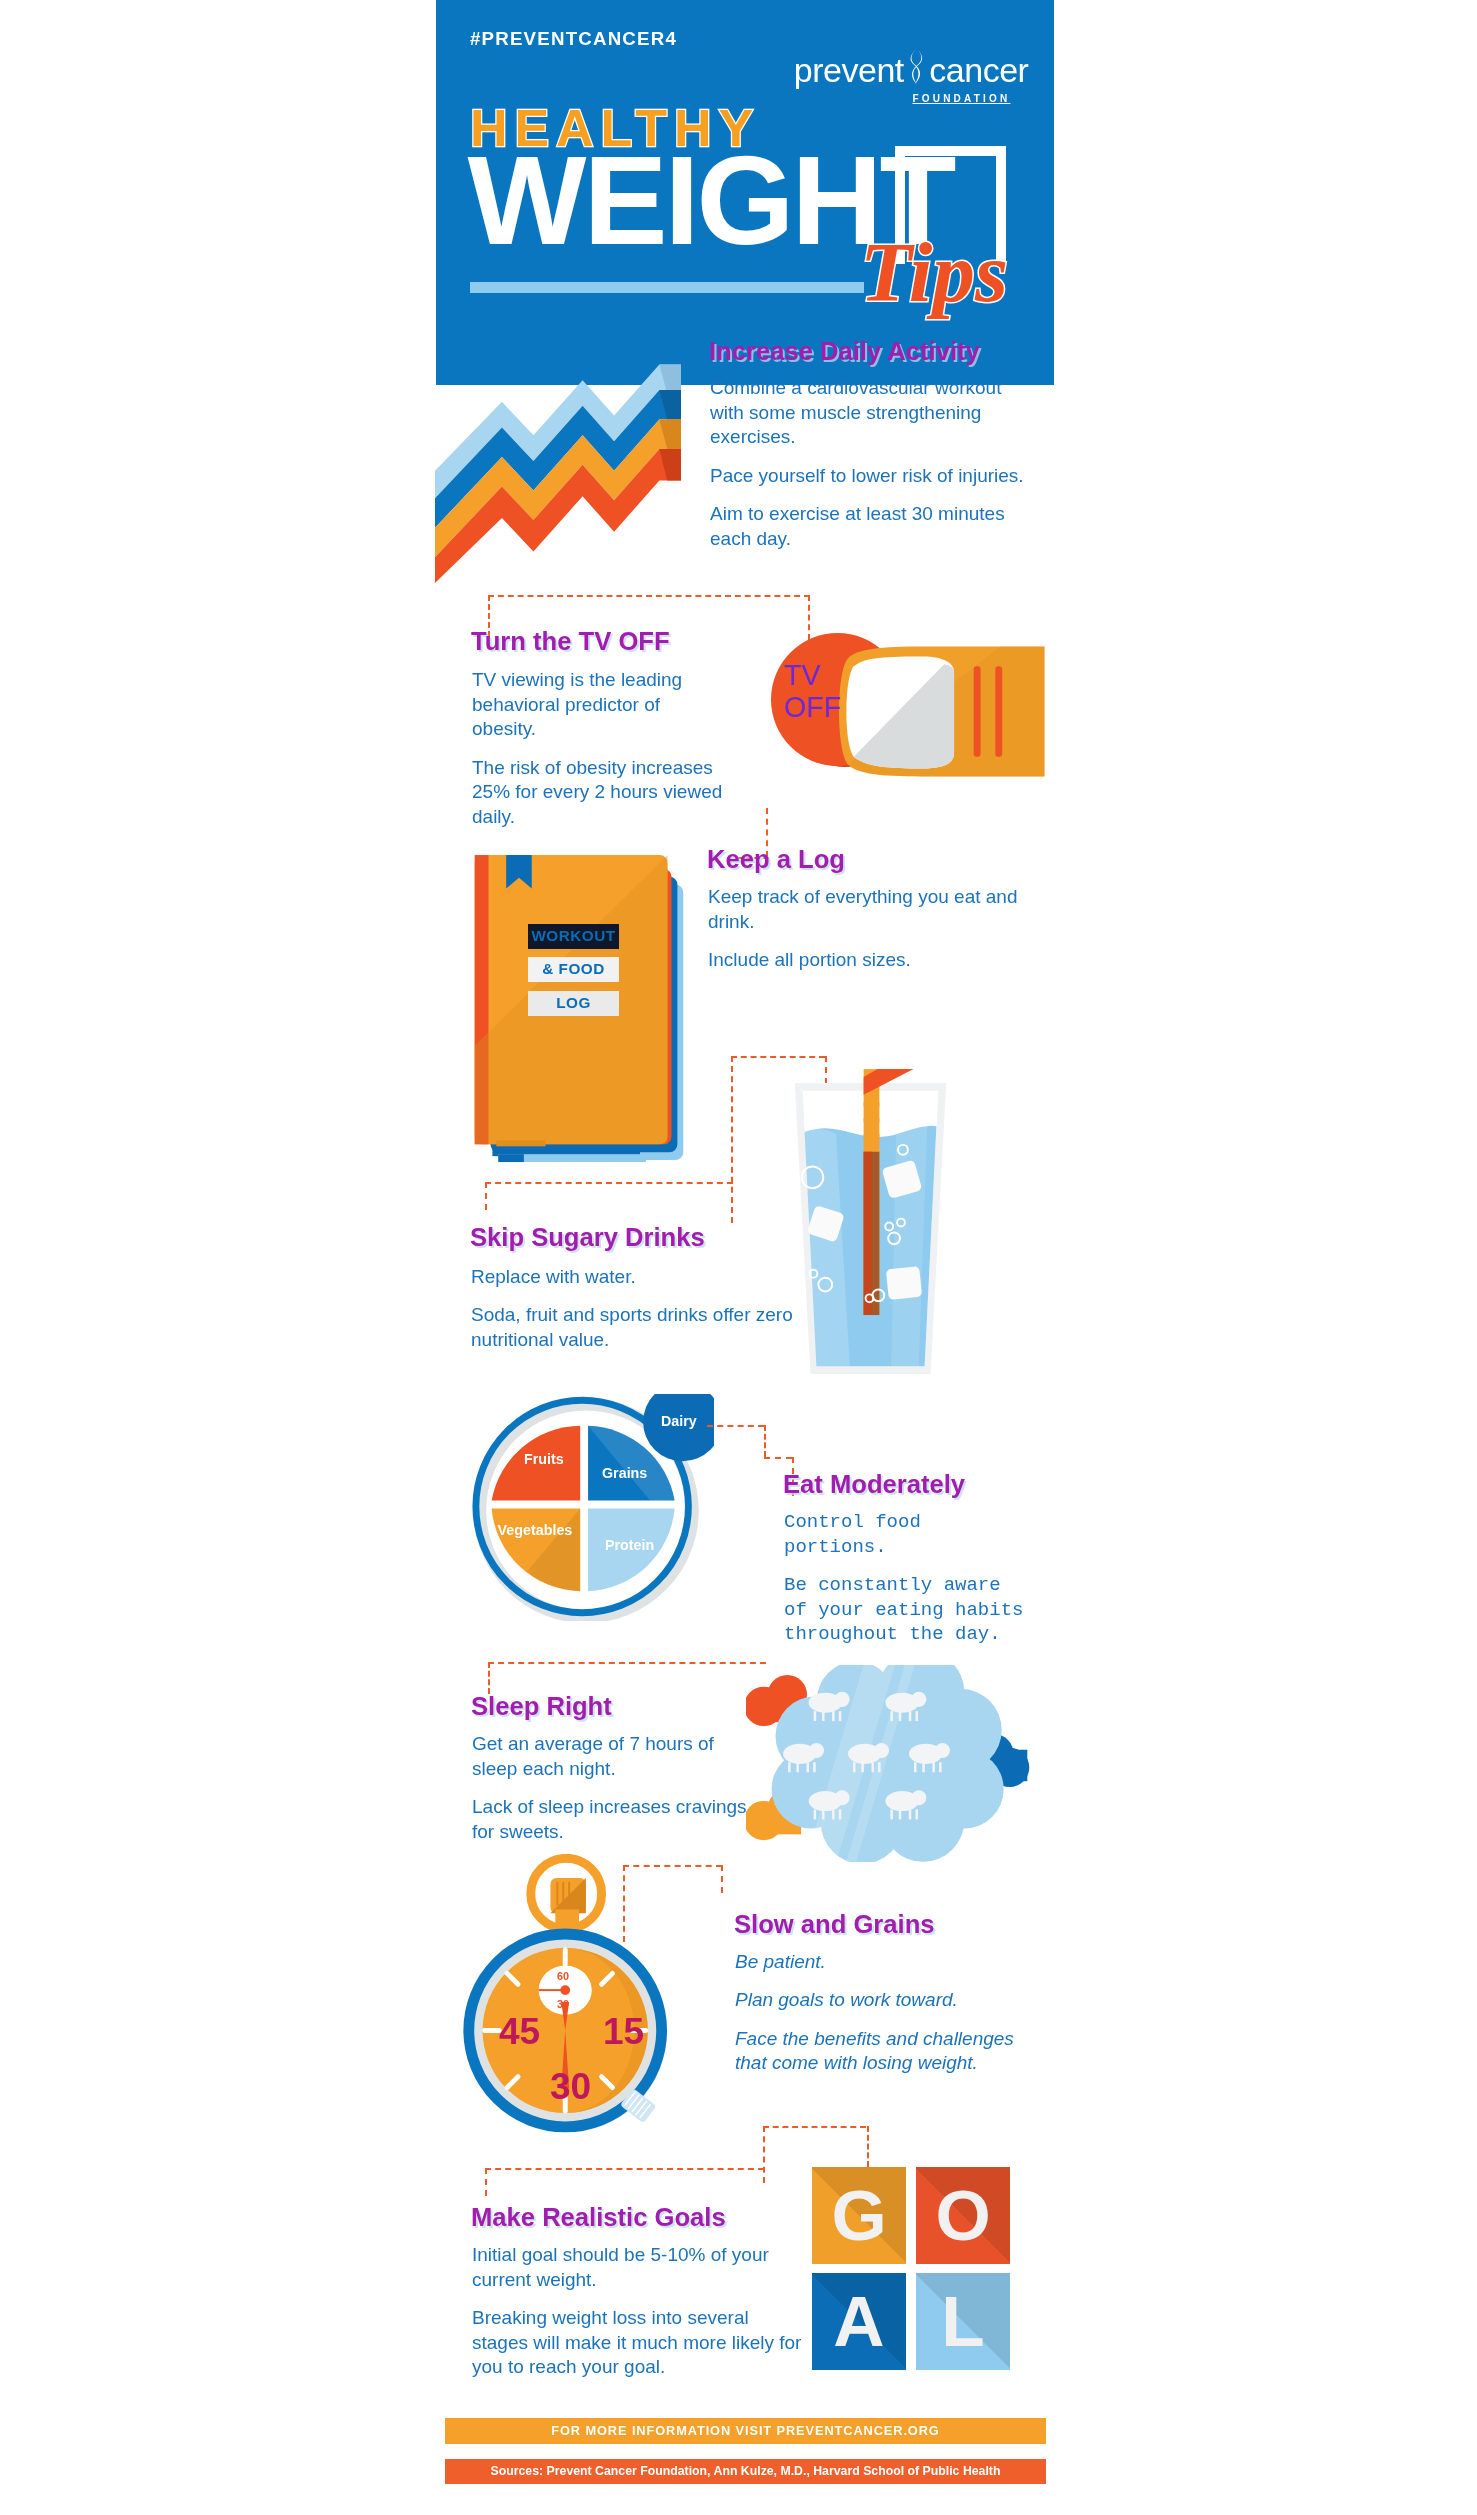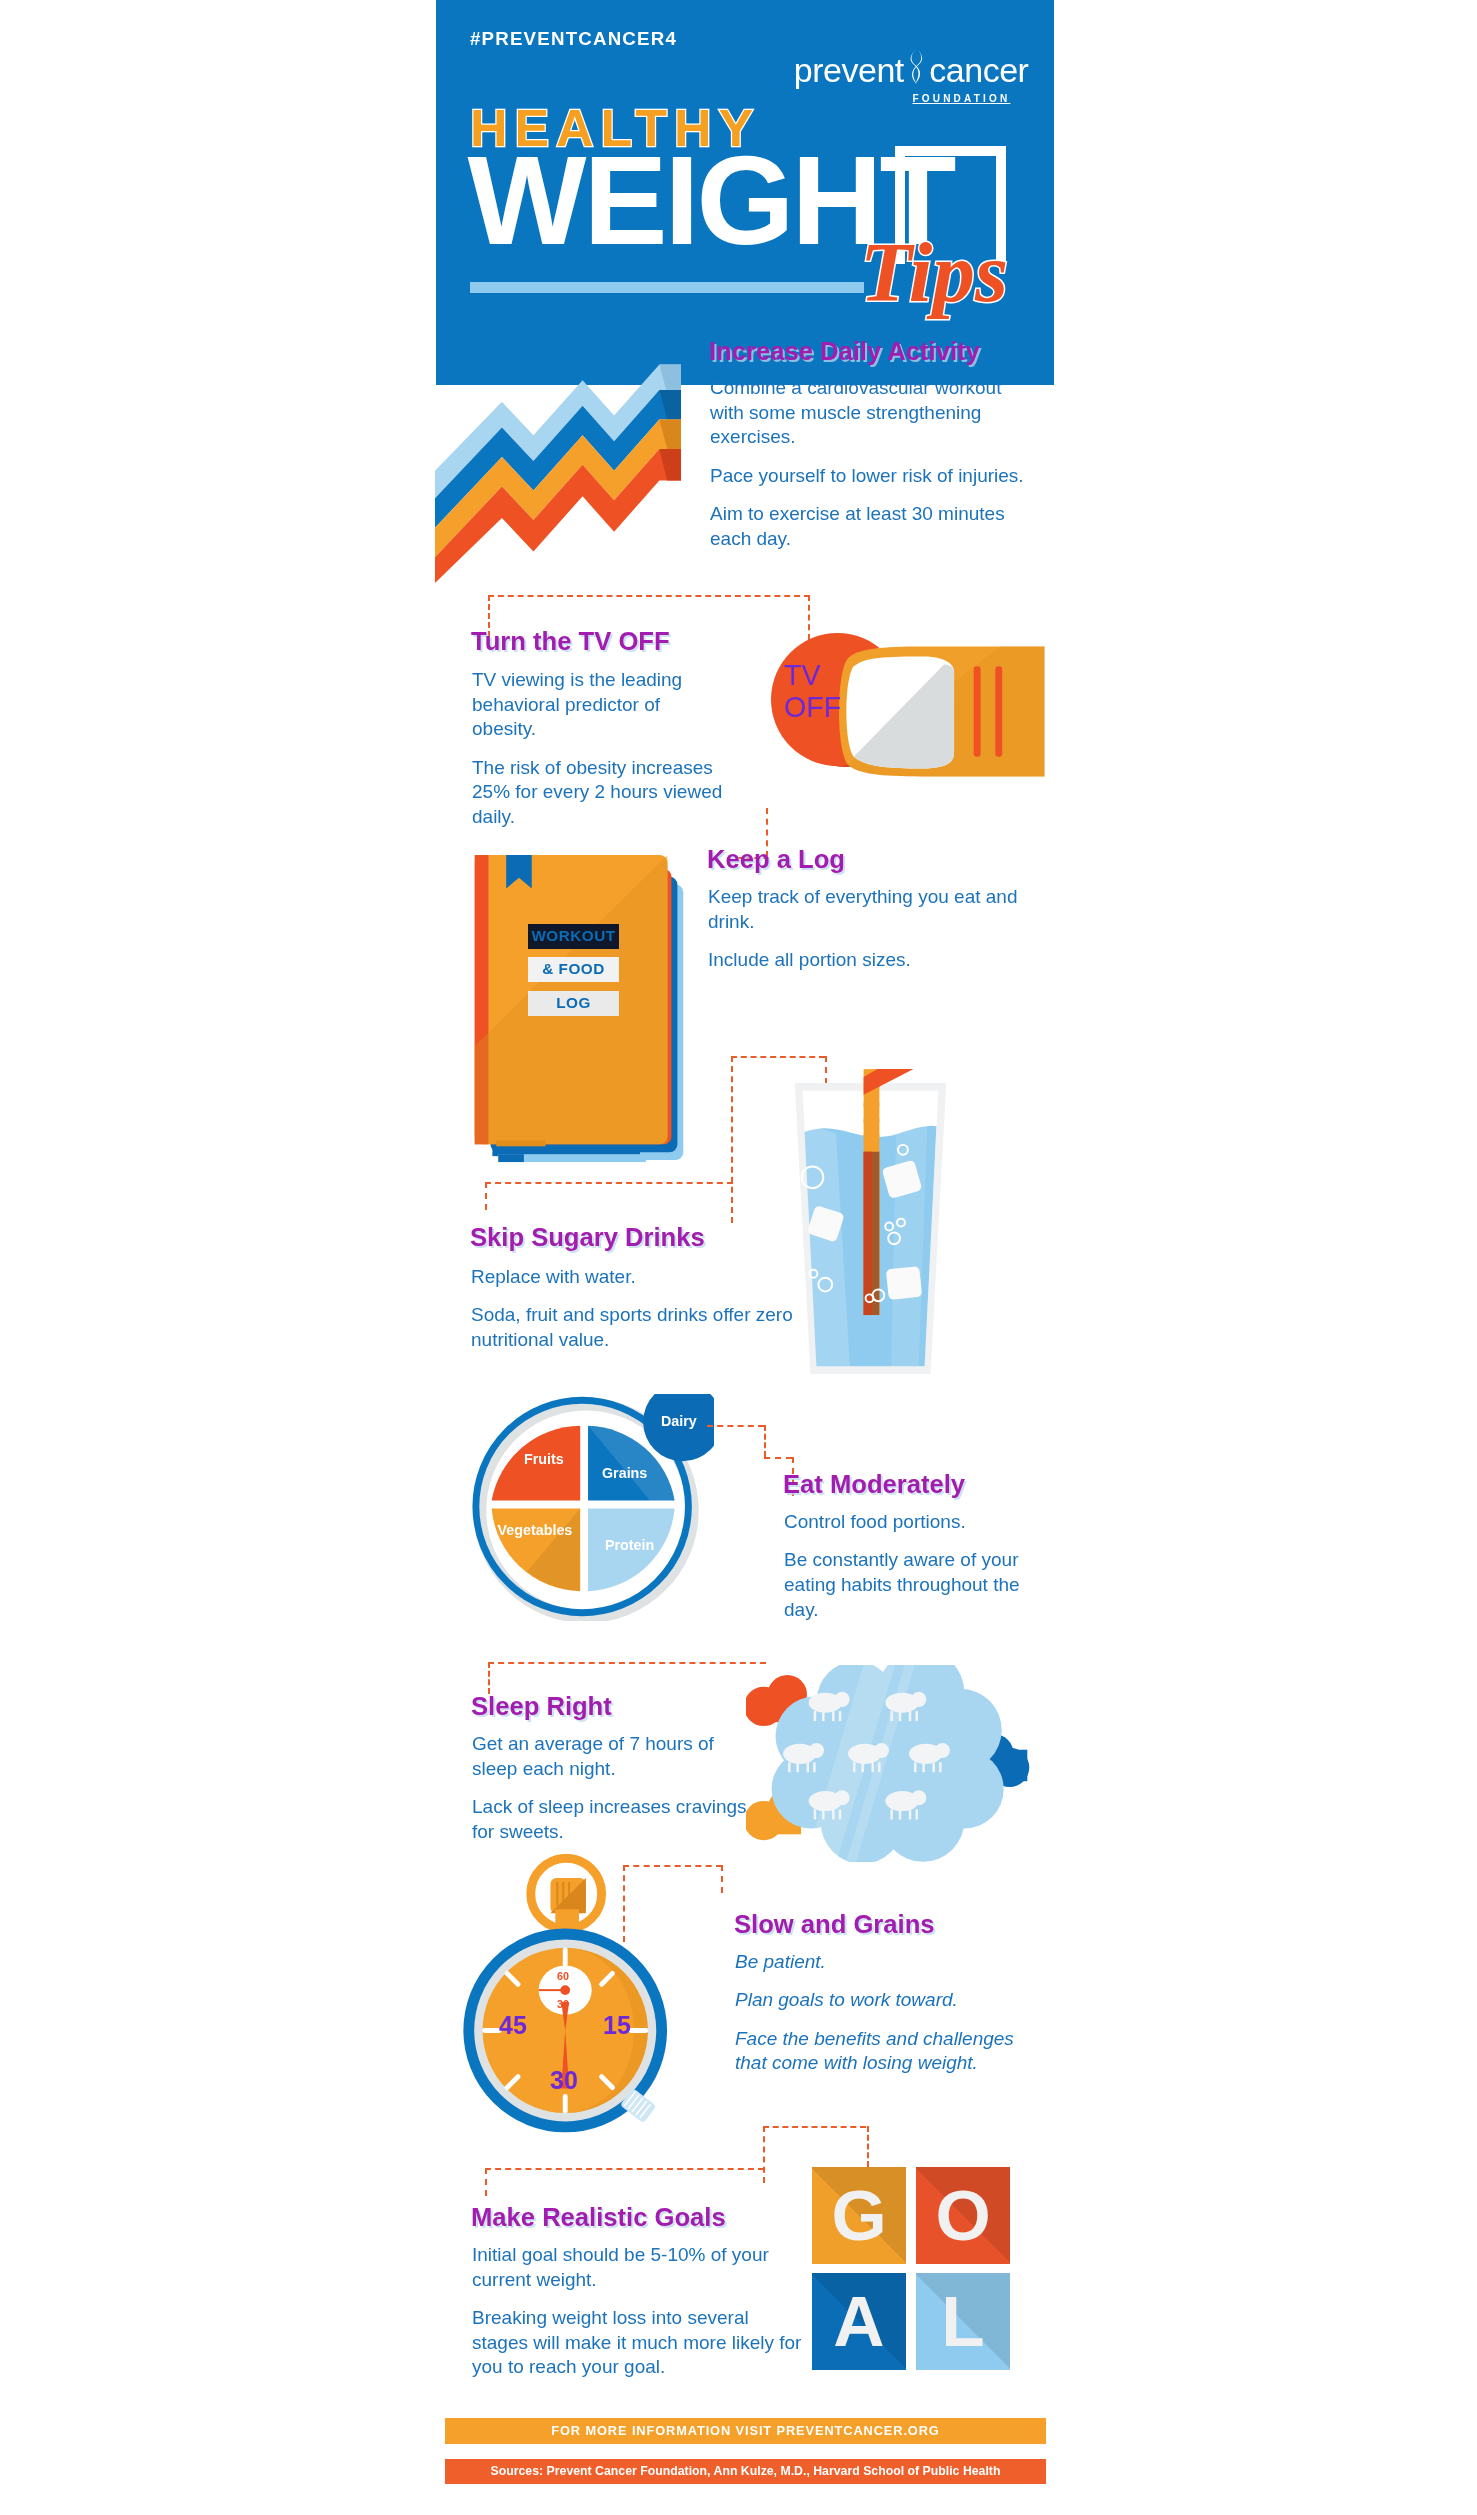--- a/index.html
+++ b/index.html
@@ -52,21 +52,21 @@
 
   
   .plate{position:absolute;left:468px;top:1394px;width:246px;height:227px;}
   .pl-lbl{position:absolute;color:#fff;font-weight:bold;font-size:14.3px;white-space:nowrap;z-index:9;}
 
   
   .cloud{position:absolute;left:746px;top:1665px;width:300px;height:197px;}
 
   
   .watch{position:absolute;left:455px;top:1854px;width:246px;height:286px;}
-  .wnum{position:absolute;color:#6d28d9;font-weight:bold;font-size:25px;z-index:9;}
+  .wnum{position:absolute;color:#be185d;font-weight:bold;font-size:37px;z-index:9;}
   .wsmall{position:absolute;color:#ee5123;font-weight:bold;font-size:10.8px;z-index:9;}
 
   
   .goals{position:absolute;left:812px;top:2167px;width:197px;height:205px;}
   .gcell{position:absolute;width:94px;height:97px;overflow:hidden;}
   .gcell span{position:absolute;left:0;top:0;width:94px;height:97px;display:flex;align-items:center;justify-content:center;
      font-size:71px;font-weight:bold;color:#f1f1f1;line-height:1;z-index:3;}
   .gshine{position:absolute;left:0;top:0;width:94px;height:97px;z-index:2;
      background:linear-gradient(225deg,rgba(0,0,0,.10) 0%,rgba(0,0,0,.10) 50%,rgba(255,255,255,0) 50%);}
 
@@ -250,21 +250,21 @@
     <div class="pl-lbl" style="left:137px;top:143px;">Protein</div>
     <div class="pl-lbl" style="left:193px;top:18.7px;">Dairy</div>
   </div>
 
   <div class="dh" style="left:707px;top:1425px;width:57px;"></div>
   <div class="dv" style="left:764px;top:1425px;height:31.5px;"></div>
   <div class="dh" style="left:764px;top:1457px;width:27.6px;"></div>
   <div class="dv" style="left:792px;top:1457px;height:39px;"></div>
 
   <div class="tip-title" style="left:783px;top:1470px;">Eat Moderately</div>
-  <div class="tip-body" style="left:784px;top:1510px;width:246px;">
+  <div class="tip-body" style="left:784px;top:1510px;width:246px;font-family:Liberation Mono, monospace;">
     <p>Control food portions.</p>
     <p>Be constantly aware of your eating habits throughout the day.</p>
   </div>
 
   <div class="dh" style="left:488px;top:1662px;width:278px;"></div>
   <div class="dv" style="left:488px;top:1662px;height:31.5px;"></div>
 
   <div class="tip-title" style="left:471px;top:1692px;">Sleep Right</div>
   <div class="tip-body" style="left:472px;top:1732px;width:286px;">
     <p>Get an average of 7 hours of sleep each night.</p>

